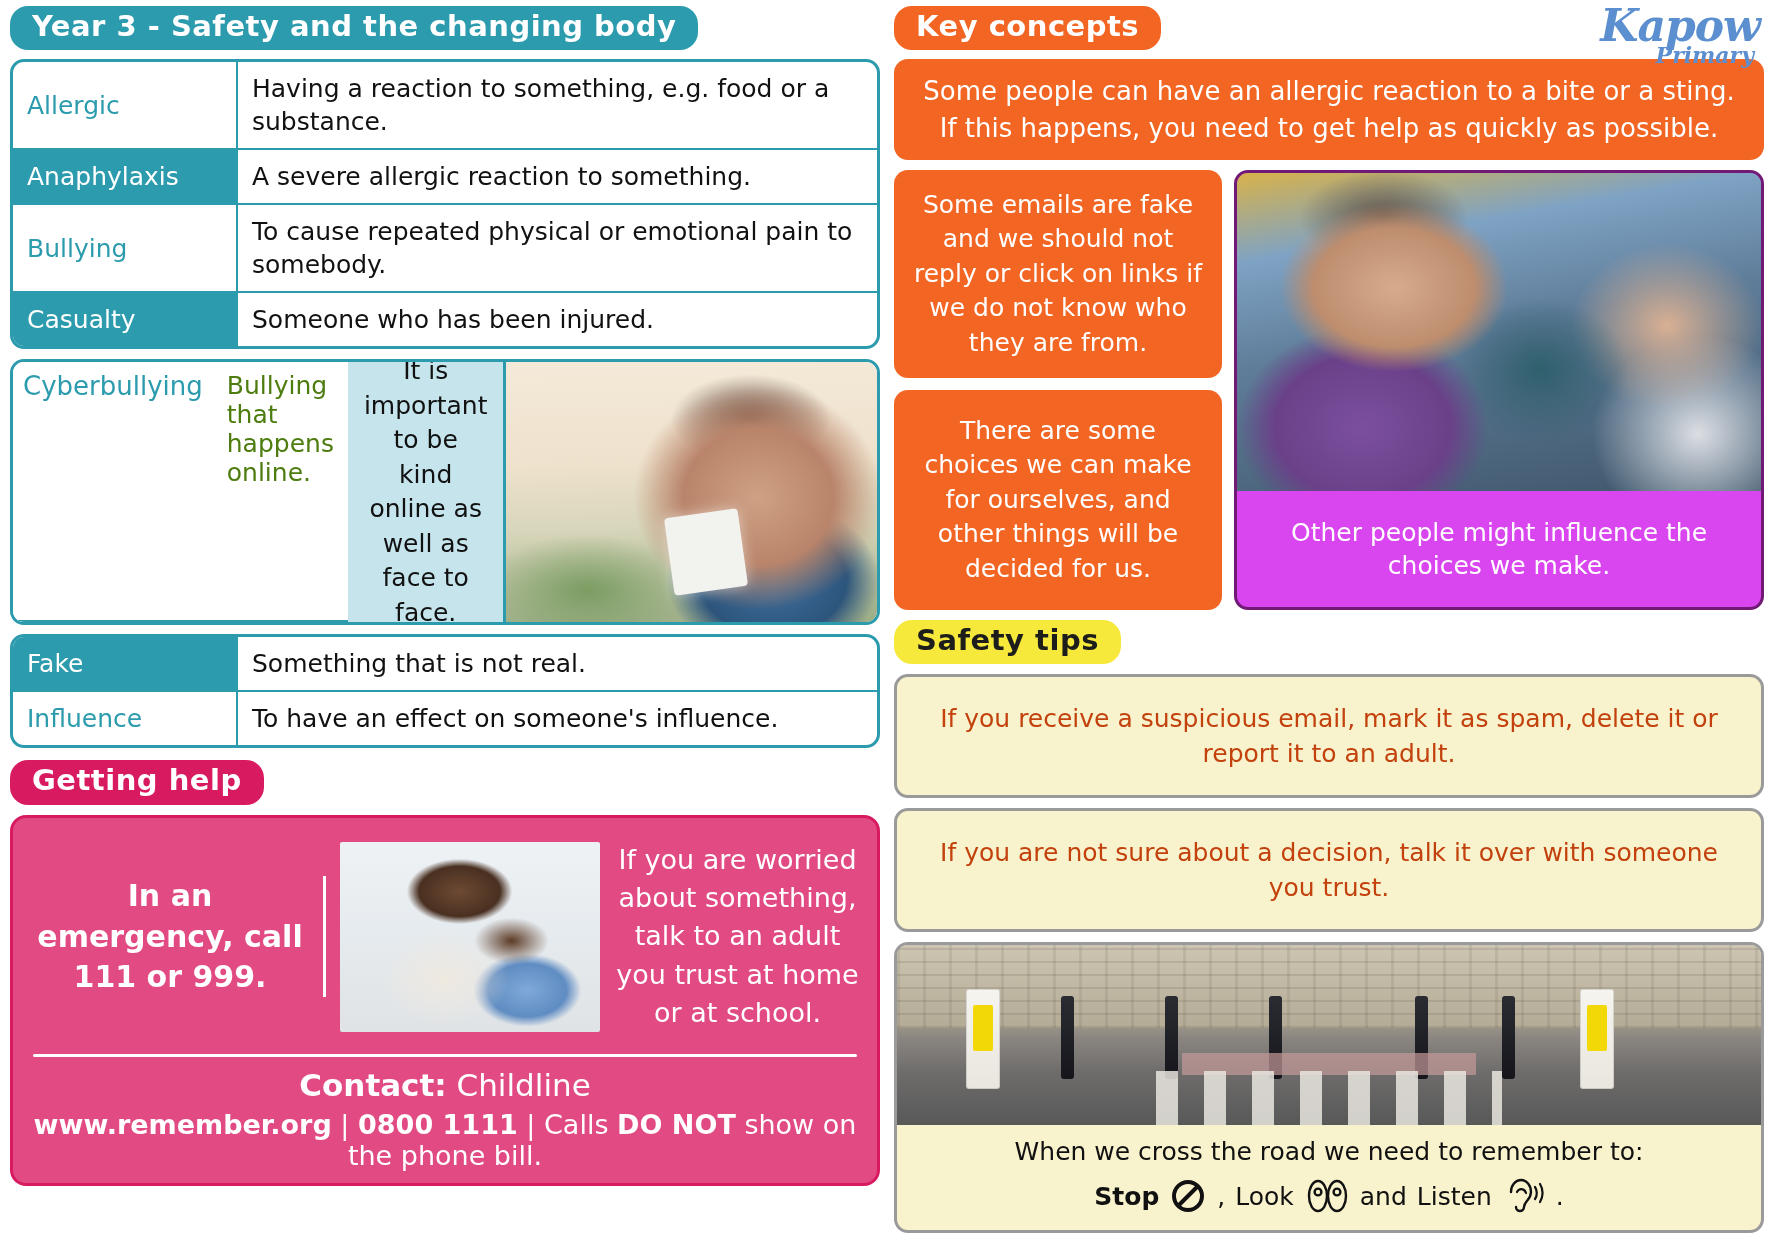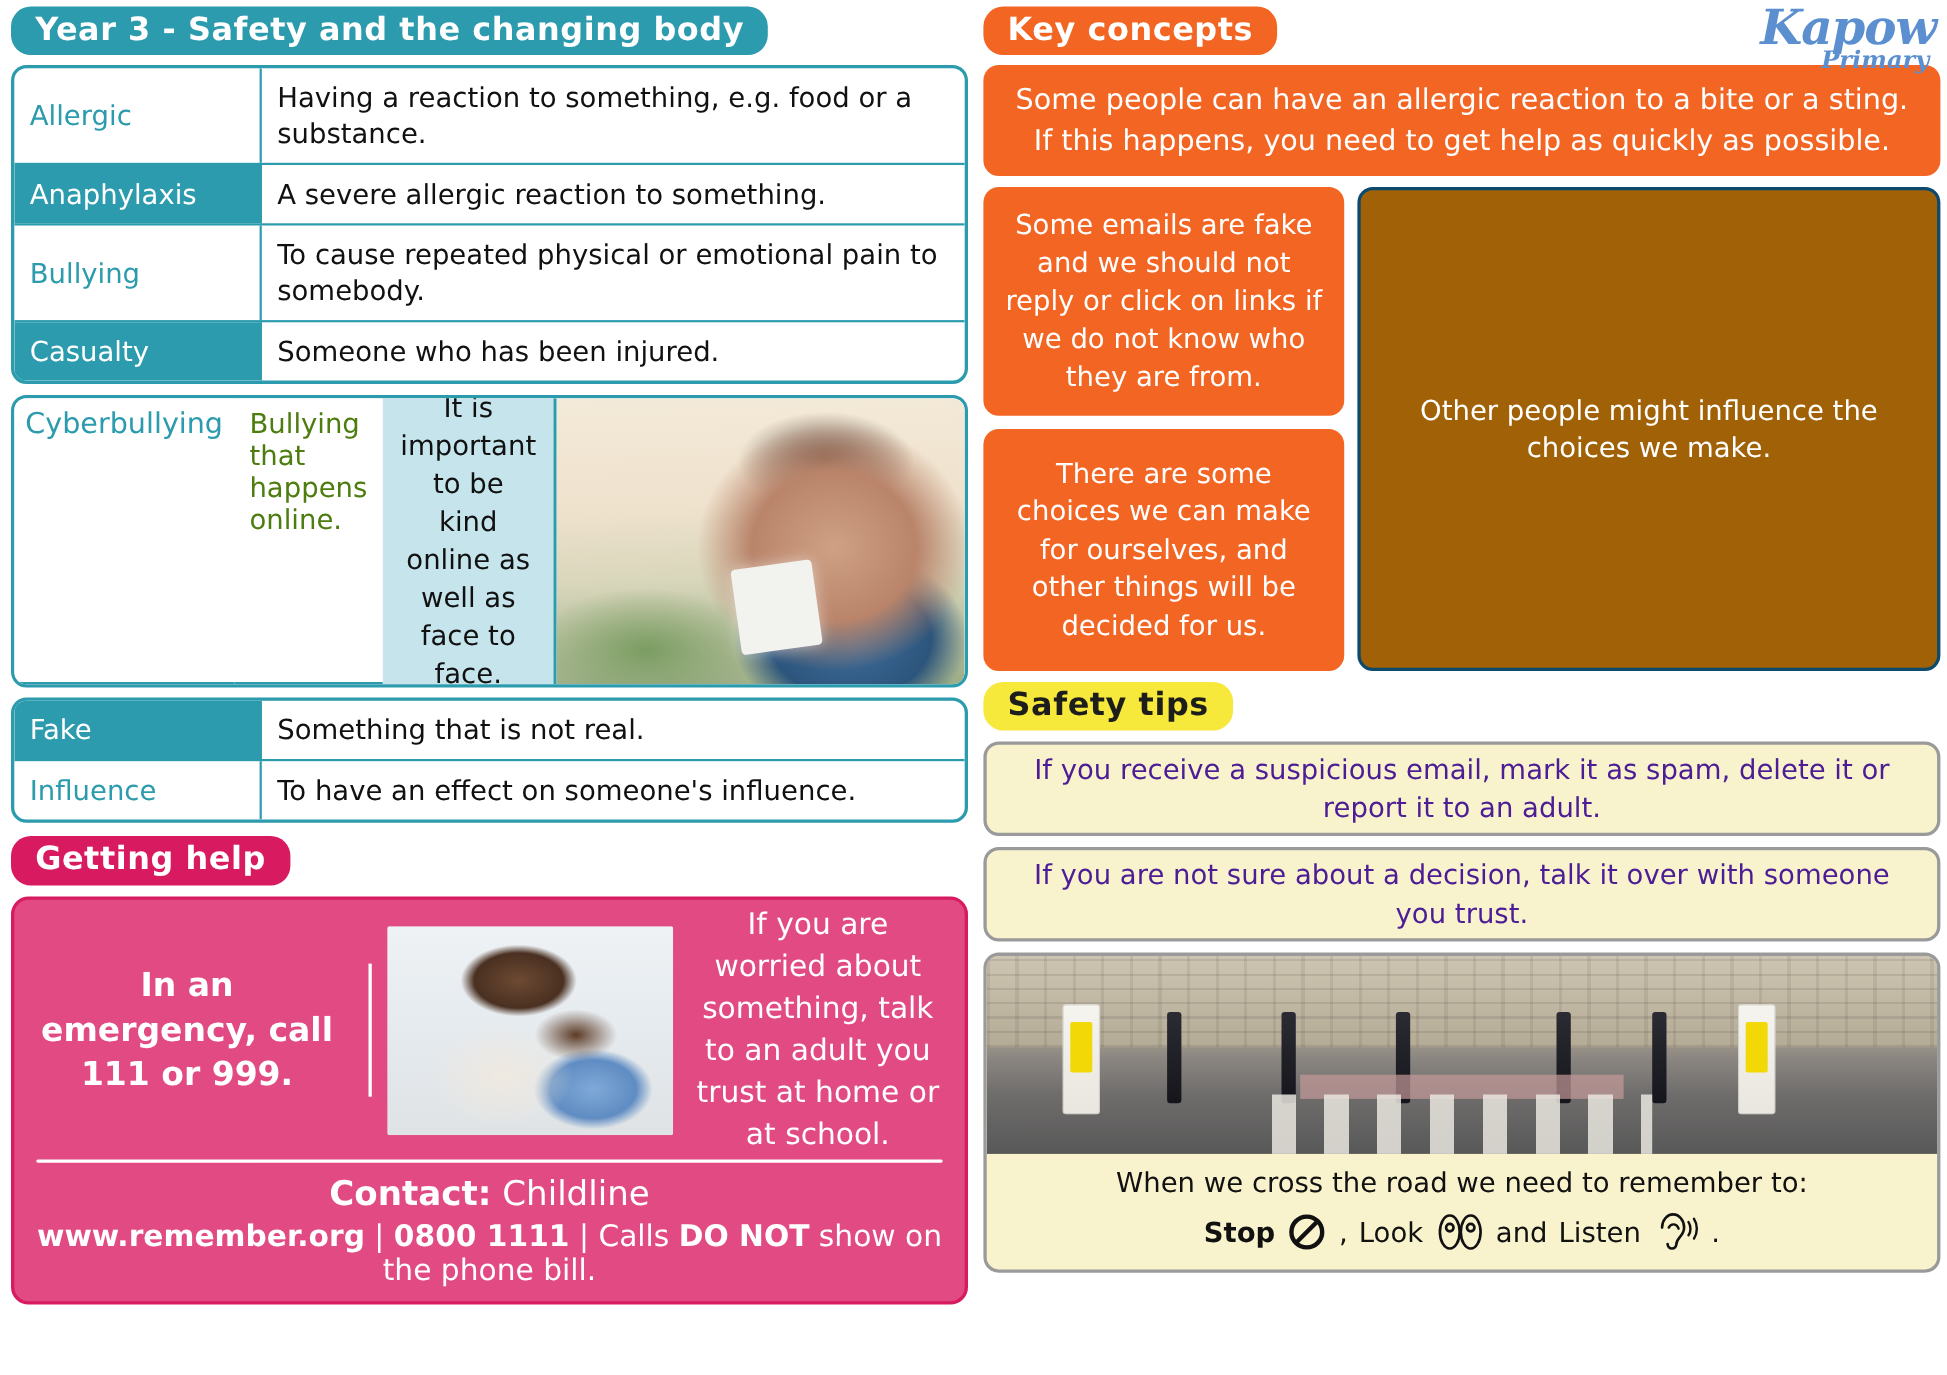--- a/index.html
+++ b/index.html
@@ -100,21 +100,21 @@
     border:3px solid #d81b60;
     border-radius:16px;
     padding:14px 16px 12px 16px;
     color:#fff;
     box-sizing:border-box;
   }
   .help-top{display:flex;align-items:center;gap:0;height:210px;}
   .help-emerg{
     flex:0 0 282px;
     text-align:center;font-size:30px;font-weight:bold;line-height:1.34;
-    padding-right:24px;
+    padding-right:12px;
     border-right:3px solid #ffffff;
     display:flex;align-items:center;justify-content:center;
   }
   .help-photo{flex:0 0 260px;height:190px;margin:0 14px;position:relative;overflow:hidden;border-radius:2px;}
   .help-text{flex:1 1 auto;text-align:center;font-size:27px;line-height:1.42;}
   .help-rule{height:3px;background:#ffffff;margin:12px 4px 10px 4px;border-radius:2px;}
   .help-contact{text-align:center;font-size:31px;margin-bottom:6px;}
   .help-contact b{font-weight:bold;}
   .help-line{text-align:center;font-size:27px;}
   .help-line .bold{font-weight:bold;}
@@ -130,37 +130,37 @@
   .kc-grid{margin-top:10px;display:flex;gap:12px;}
   .kc-col{flex:0 0 328px;display:flex;flex-direction:column;gap:12px;}
   .kc-box{
     background:#f26522;color:#fff;border-radius:14px;
     padding:16px 18px;font-size:25px;line-height:1.38;text-align:center;
     display:flex;align-items:center;justify-content:center;
   }
   .kc-box.b1{height:176px;}
   .kc-box.b2{height:188px;}
   .kc-photo-wrap{
-    flex:1 1 auto;background:#a16207;border:3px solid #0c4a6e;
-    border-radius:14px;overflow:hidden;display:flex;flex-direction:row;
+    flex:1 1 auto;background:#d946ef;border:3px solid #701a75;
+    border-radius:14px;overflow:hidden;display:flex;flex-direction:column;
   }
   .kc-photo{height:318px;position:relative;overflow:hidden;}
   .kc-caption{
     flex:1 1 auto;color:#fff;font-size:25px;line-height:1.34;
     text-align:center;padding:10px 12px;display:flex;align-items:center;justify-content:center;
   }
 
   
   .tip{
     margin-top:10px;
     background:#f9f3cd;
     border:3px solid #9a9a9a;
     border-radius:14px;
-    padding:5px 18px;
-    font-size:25px;line-height:1.4;text-align:center;color:#4c1d95;
+    padding:24px 18px;
+    font-size:25px;line-height:1.4;text-align:center;color:#c2410c;
   }
   .road{
     margin-top:10px;
     border:3px solid #9a9a9a;
     border-radius:14px;overflow:hidden;background:#f9f3cd;
   }
   .road-photo{height:180px;position:relative;overflow:hidden;}
   .road-text{padding:12px 18px 14px 18px;}
   .road-line1{font-size:25px;color:#111;text-align:center;}
   .road-line2{

